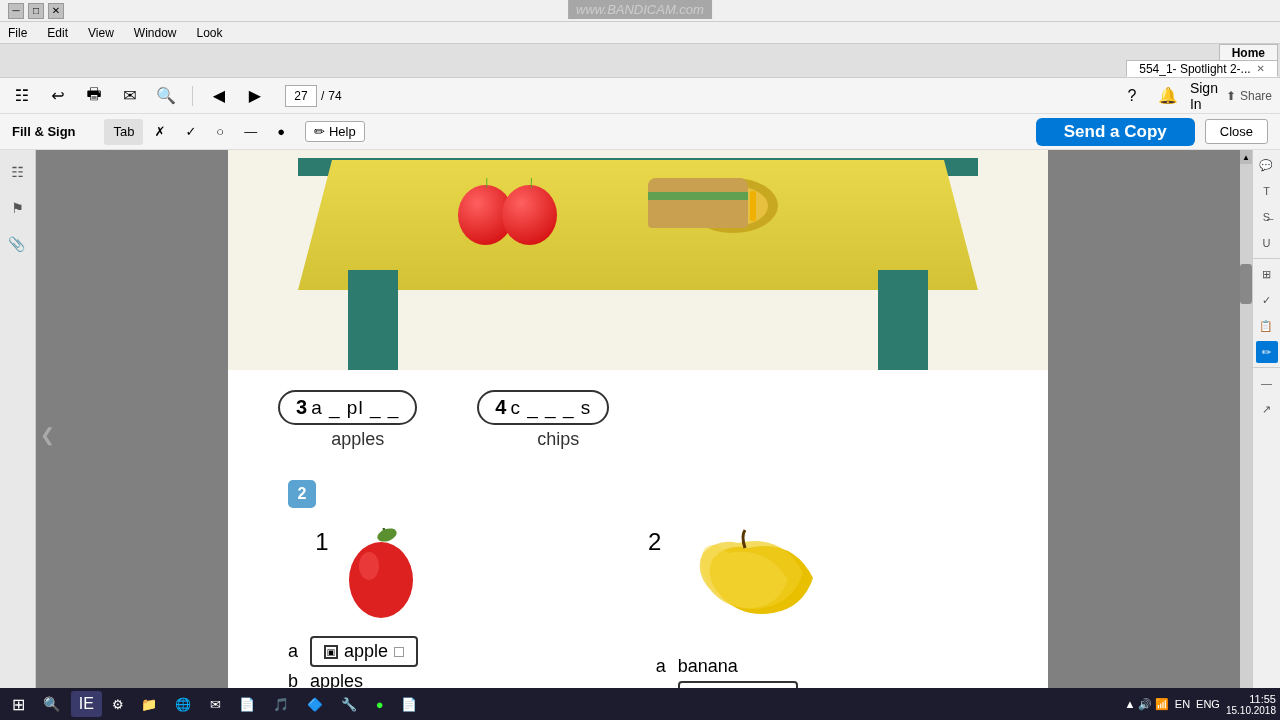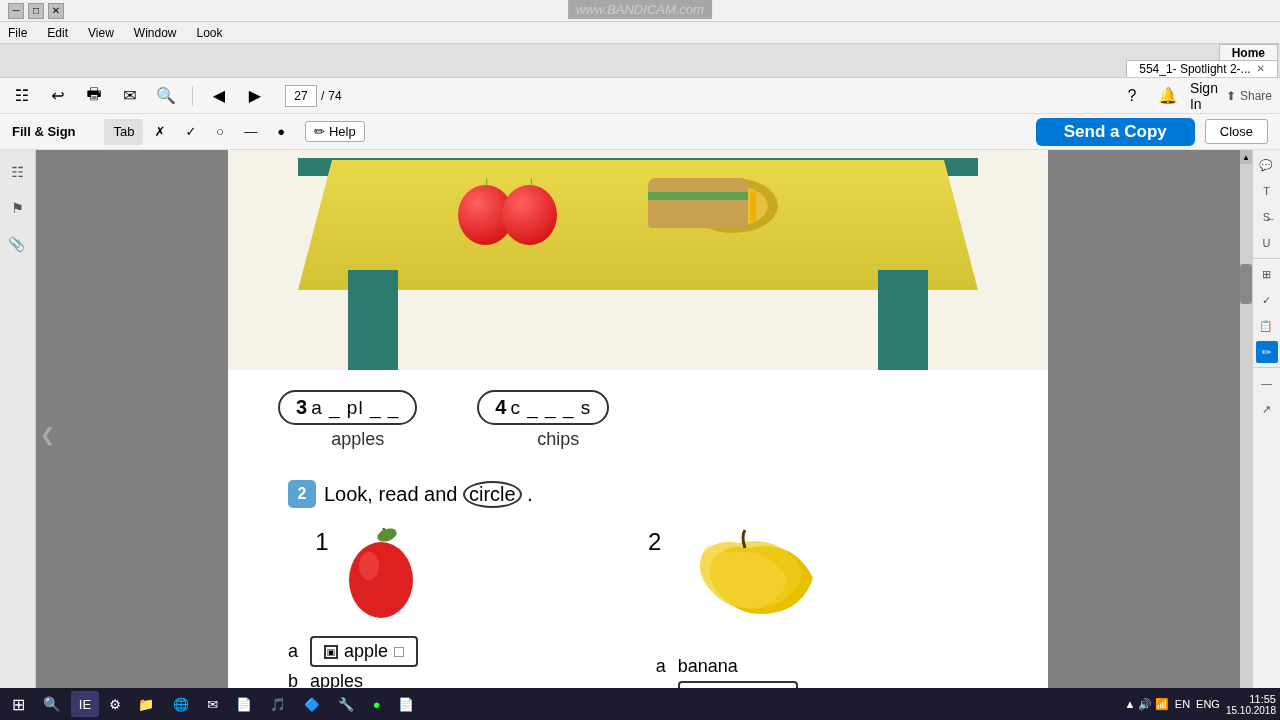--- a/index.html
+++ b/index.html
@@ -662,25 +662,20 @@
               <div class="word-label" style="margin-left:30px;">chips</div>
             </div>
           </div>
         </div>
 
         <div class="section2">
           <div class="section-header">
             <div class="section-num-badge">
               <span>2</span>
             </div>
-            <div class="section-instruction">
-              <span>Look, read and</span>
-              <span class="circle-word">circle</span>
-              <span>.</span>
-            </div>
           </div>
 
           <div class="items-grid">
 
             <div class="item-col">
               <div style="display:flex; gap:12px; align-items:flex-end;">
                 <span class="item-number">1</span>
 
                 <svg width="80" height="100" viewBox="0 0 80 100">
 
@@ -765,21 +760,21 @@
     <div class="rp-icon" style="height:1px;width:100%;background:#ccc;"></div>
     <div class="rp-icon">—</div>
     <div class="rp-icon">↗</div>
   </div>
 
 </div>
 
 <div id="taskbar" style="position:absolute; bottom:0; left:0; width:1280px; height:32px; background: #1c1c2e; display:flex; align-items:center; padding:0 4px; gap:2px; z-index:50;">
   <button class="task-btn" style="font-size:16px;">⊞</button>
   <button class="task-btn" style="font-size:14px;">🔍</button>
-  <button class="task-btn active" style="font-size:13px;">IE</button>
+  <button class="task-btn active" style="font-size:16px;">IE</button>
   <button class="task-btn" style="font-size:13px;">⚙</button>
   <button class="task-btn" style="font-size:13px;">📁</button>
   <button class="task-btn" style="font-size:13px;">🌐</button>
   <button class="task-btn" style="font-size:13px;">✉</button>
   <button class="task-btn" style="font-size:13px;">📄</button>
   <button class="task-btn" style="font-size:13px;">🎵</button>
   <button class="task-btn" style="font-size:13px;">🔷</button>
   <button class="task-btn" style="font-size:13px;">🔧</button>
   <button class="task-btn" style="font-size:13px; color:#3f3;">●</button>
   <button class="task-btn" style="font-size:13px; color:#f44;">📄</button>

